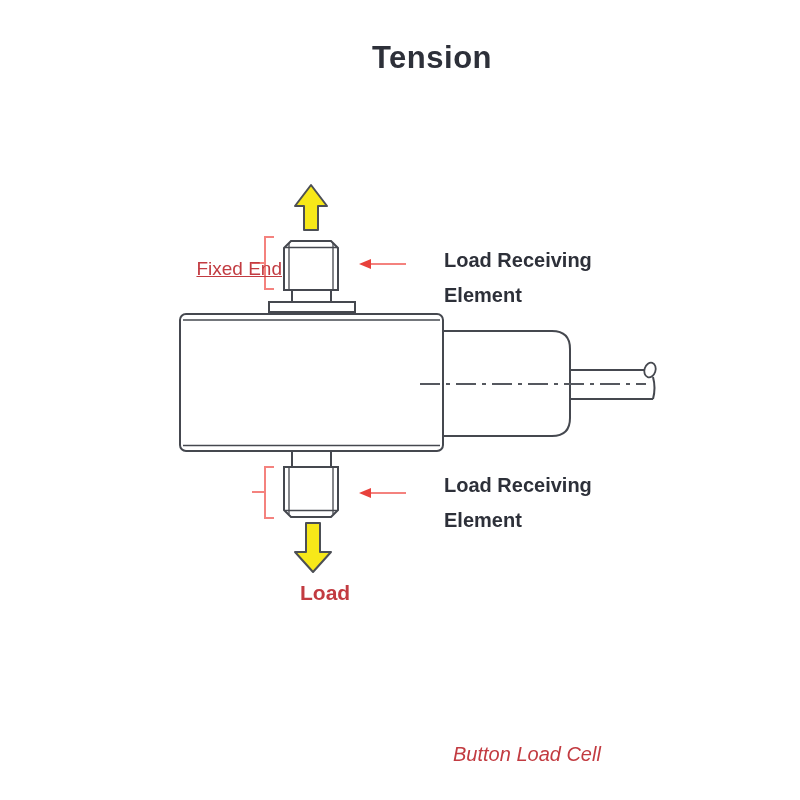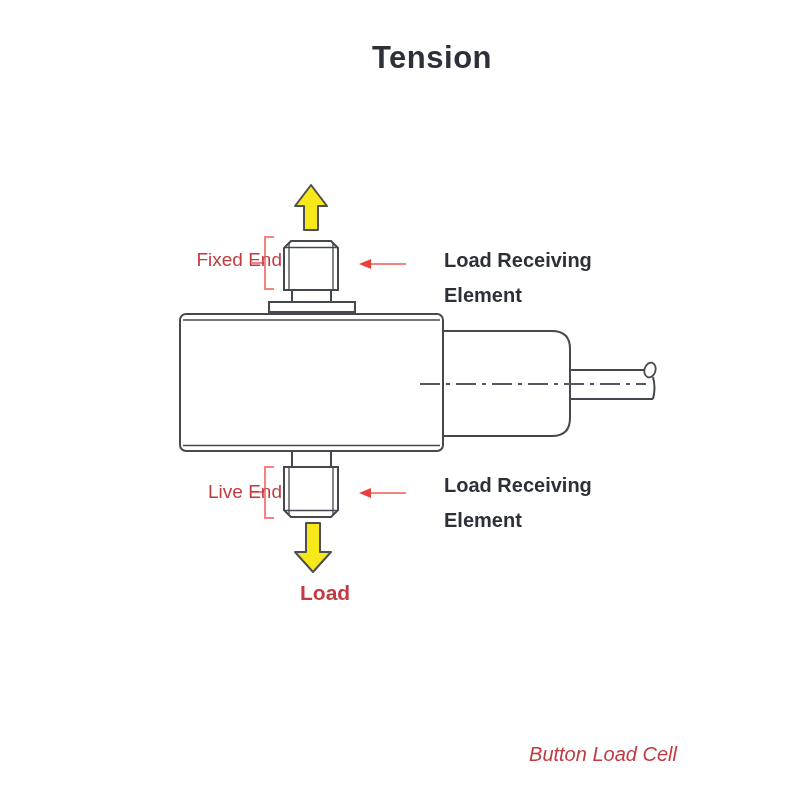--- a/index.html
+++ b/index.html
@@ -10,34 +10,34 @@
   .stage{position:absolute;inset:0;width:800px;height:800px;}
   svg.diagram{position:absolute;left:0;top:0;}
   .txt{position:absolute;white-space:normal;margin-left:32px;}
   .title{
     left:0;top:40px;width:800px;text-align:center;
     font-size:31px;font-weight:bold;letter-spacing:.5px;color:#2d3039;
   }
   .red-label{
     color:#c23b41;font-size:19px;line-height:23px;
   }
-  .fixed-end{left:130px;top:248px;width:120px;text-align:right;}
+  .fixed-end{left:130px;top:257px;width:120px;text-align:right;text-decoration:underline;}
   .live-end{left:130px;top:480px;width:120px;text-align:right;}
   .lre{
     left:412px;width:168px;color:#2d3039;font-weight:bold;
     font-size:20px;line-height:35px;
   }
   .lre-top{top:243px;}
   .lre-bottom{top:468px;}
   .load-label{
     left:268px;top:581px;width:86px;text-align:left;
     color:#c23b41;font-weight:bold;font-size:21px;
   }
   .caption{
-    right:47px;top:743px;width:300px;text-align:center;
+    right:47px;top:743px;width:300px;text-align:left;
     color:#c23b41;font-size:20px;font-style:italic;
   }
 </style>
 </head>
 <body>
 
 <div class="stage">
 
   <svg class="diagram" width="800" height="800" viewBox="0 0 800 800">
 
@@ -97,20 +97,19 @@
       <path d="M359,493 L371,488 L371,498 Z" fill="#e8413c"></path>
     </g>
   </svg>
 
   <div class="txt title">Tension</div>
 
   <div class="txt red-label fixed-end">Fixed End</div>
 
   <div class="txt lre lre-top">Load Receiving Element</div>
 
-  <div class="txt red-label live-end">Live End</div>
 
   <div class="txt lre lre-bottom">Load Receiving Element</div>
 
   <div class="txt load-label">Load</div>
 
   <div class="txt caption">Button Load Cell</div>
 </div>
 
 </body></html>

